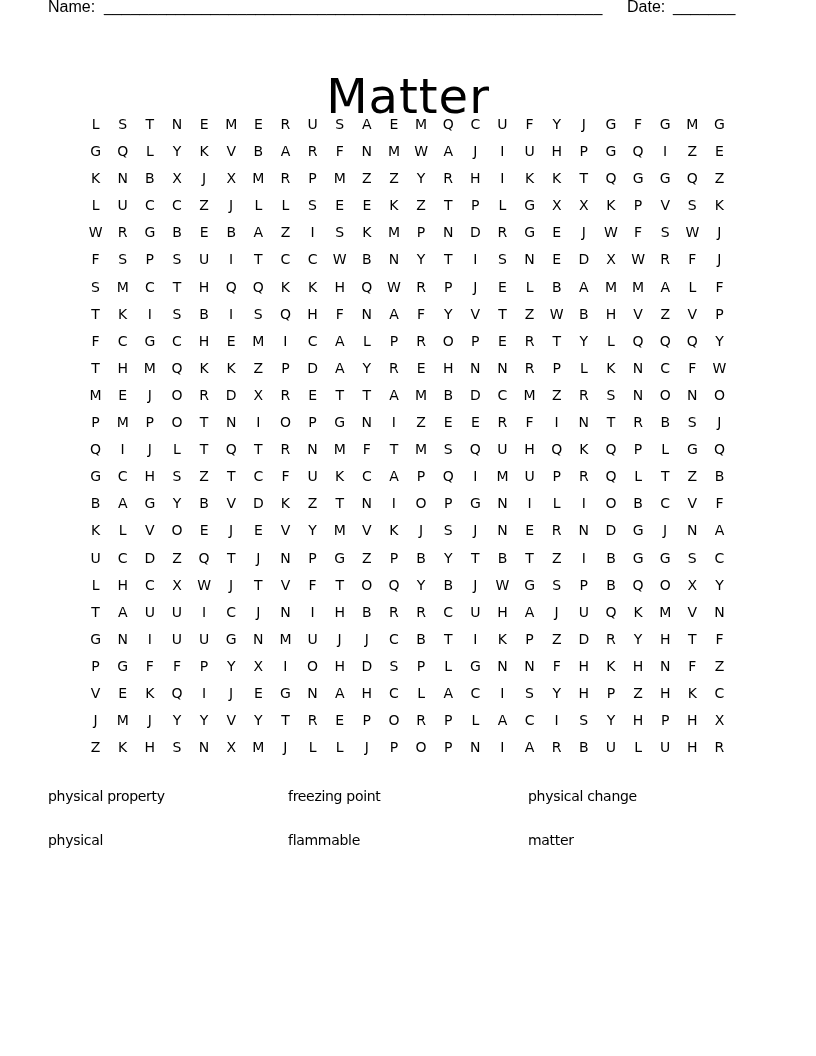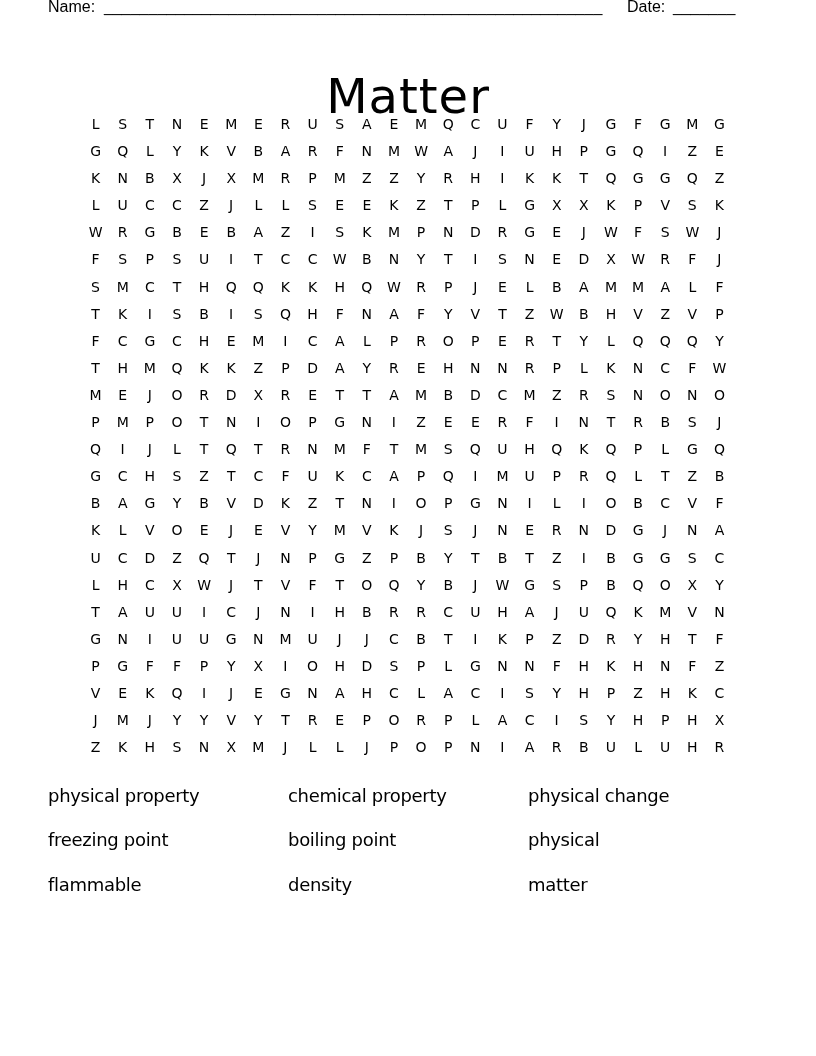--- a/index.html
+++ b/index.html
@@ -6,21 +6,21 @@
     body { width: 816px; height: 1056px; position: relative; overflow: hidden; color: #000; }
     .header { position: absolute; top: -2px; left: 48px; font-family: "Liberation Sans", sans-serif; font-size: 16px; white-space: nowrap; }
     .header .name-label { position: absolute; left: 0; top: 0; }
     .header .name-line { position: absolute; left: 56px; top: 0; }
     .header .date-label { position: absolute; left: 579px; top: 0; }
     .header .date-line { position: absolute; left: 625px; top: 0; }
     .title { position: absolute; top: 30px; left: 0; width: 816px; text-align: center; font-family: "DejaVu Sans", sans-serif; font-size: 48px; line-height: 68px; font-weight: normal; letter-spacing: 1px; }
     .grid { position: absolute; top: 111px; left: 82px; }
     .grid-row { display: flex; height: 27.1px; }
     .cell { width: 27.13px; text-align: center; font-family: "DejaVu Sans", sans-serif; font-size: 14px; line-height: 27px; }
-    .words { position: absolute; top: 776px; left: 48px; display: grid; grid-template-columns: 240px 240px 240px; row-gap: 0; font-family: "DejaVu Sans", sans-serif; font-size: 18px; }
+    .words { position: absolute; top: 776px; left: 48px; display: grid; grid-template-columns: 240px 240px 240px; row-gap: 0; font-family: "DejaVu Sans", sans-serif; font-size: 14px; }
     .word { height: 44.3px; line-height: 40px; white-space: nowrap; letter-spacing: -0.3px; }
   </style>
 </head>
 <body>
 
 <div class="header">
   <span class="name-label">Name:</span>
   <span class="name-line">________________________________________________________</span>
   <span class="date-label">Date:</span>
   <span class="date-line">_______</span>
@@ -650,21 +650,18 @@
       <span class="cell">U</span>
       <span class="cell">L</span>
       <span class="cell">U</span>
       <span class="cell">H</span>
       <span class="cell">R</span>
     </div>
   </div>
 
 <div class="words" id="words">
     <div class="word">physical property</div>
-    <div class="word">chemical property</div>
+    <div class="word">freezing point</div>
     <div class="word">physical change</div>
-    <div class="word">freezing point</div>
-    <div class="word">boiling point</div>
     <div class="word">physical</div>
     <div class="word">flammable</div>
-    <div class="word">density</div>
     <div class="word">matter</div>
   </div>
 
 </body></html>

